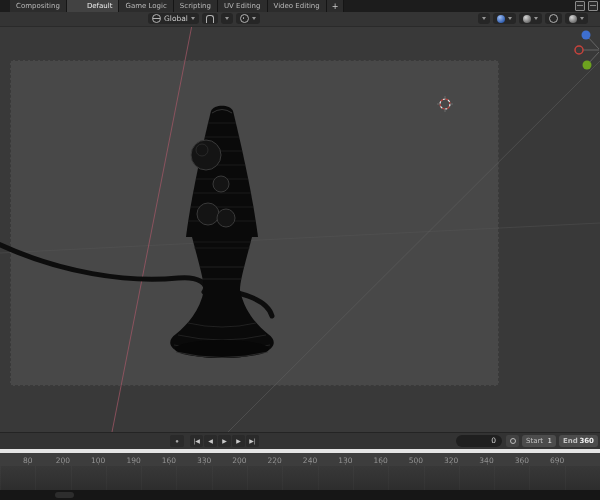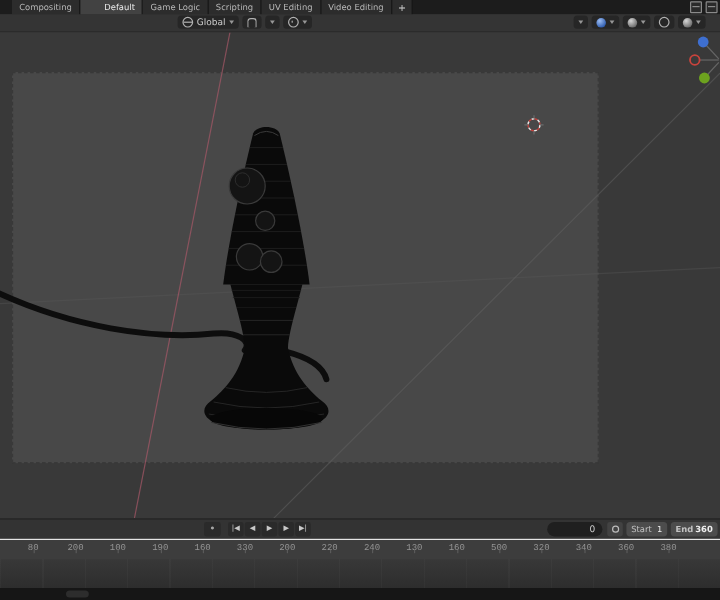--- a/index.html
+++ b/index.html
@@ -62,21 +62,21 @@
              border-radius:50%;position:relative;box-sizing:border-box;}
   .field{position:absolute;top:2px;height:12px;background:#4c4c4c;border-radius:3px;
          display:flex;align-items:center;justify-content:space-between;padding:0 4px;box-sizing:border-box;}
   .field .flabel{font-size:7px;color:#c2c2c2;}
   .field .fvalue{font-size:7px;color:#efefef;}
   #start-field{left:522px;width:34px;}
   #end-field{left:559px;width:39px;font-weight:bold;}
 
   
   #ruler{position:absolute;top:449px;left:0;right:0;height:17px;background:#3d3d3d;
-         border-top:1px solid #e5e5e5;overflow:hidden;font-family:Liberation Mono, monospace;}
+         border-top:4px solid #e5e5e5;overflow:hidden;}
   .ticks{position:absolute;left:10px;top:0;display:flex;}
   .tick{width:35.3px;text-align:center;font-size:7.5px;color:#949494;padding-top:3px;position:relative;}
   .tick::after{content:"";position:absolute;left:50%;bottom:0;width:1px;height:3px;background:#5a5a5a;}
 
   
   #tracks{position:absolute;top:466px;left:0;right:0;height:24px;
           background:linear-gradient(#383838,#2d2d2d);
           background-image:repeating-linear-gradient(90deg, rgba(255,255,255,0.025) 0 1px, transparent 1px 35.3px),
                            linear-gradient(#383838,#2d2d2d);}
   #statusbar{position:absolute;top:490px;left:0;right:0;height:10px;background:#161616;}
@@ -313,21 +313,21 @@
 
       <div class="tick">
         <span>340</span>
       </div>
 
       <div class="tick">
         <span>360</span>
       </div>
 
       <div class="tick">
-        <span>380</span>
+        <span>690</span>
       </div>
     </div>
 </div>
 
 <div id="tracks"></div>
 
 <div id="statusbar">
   <div id="status-widget"></div>
 </div>
 

